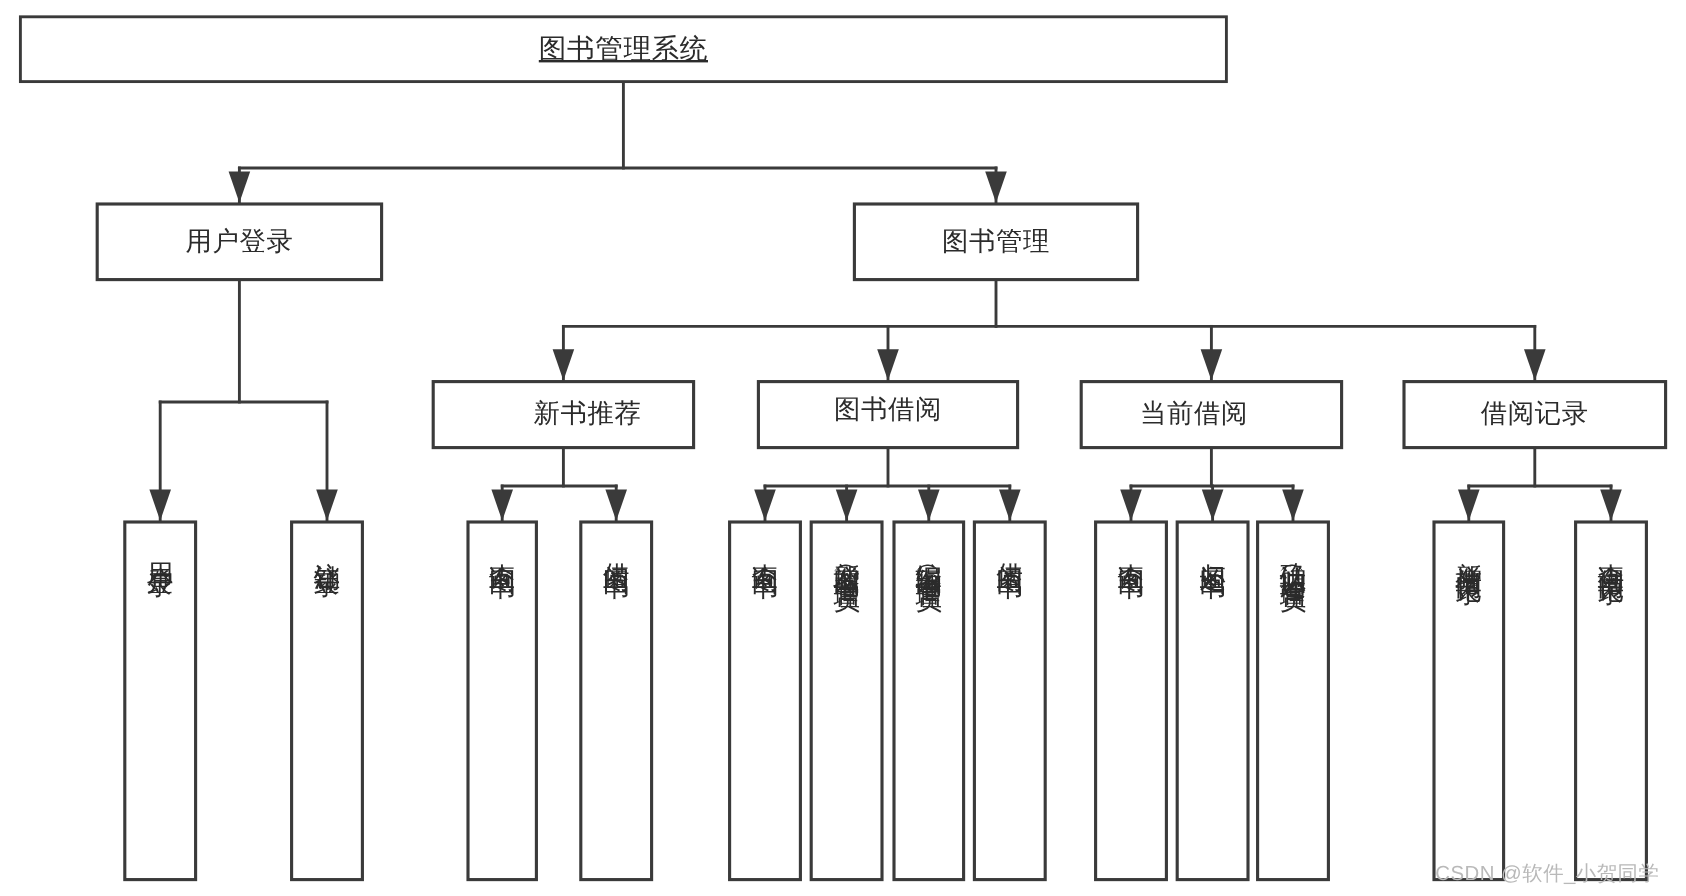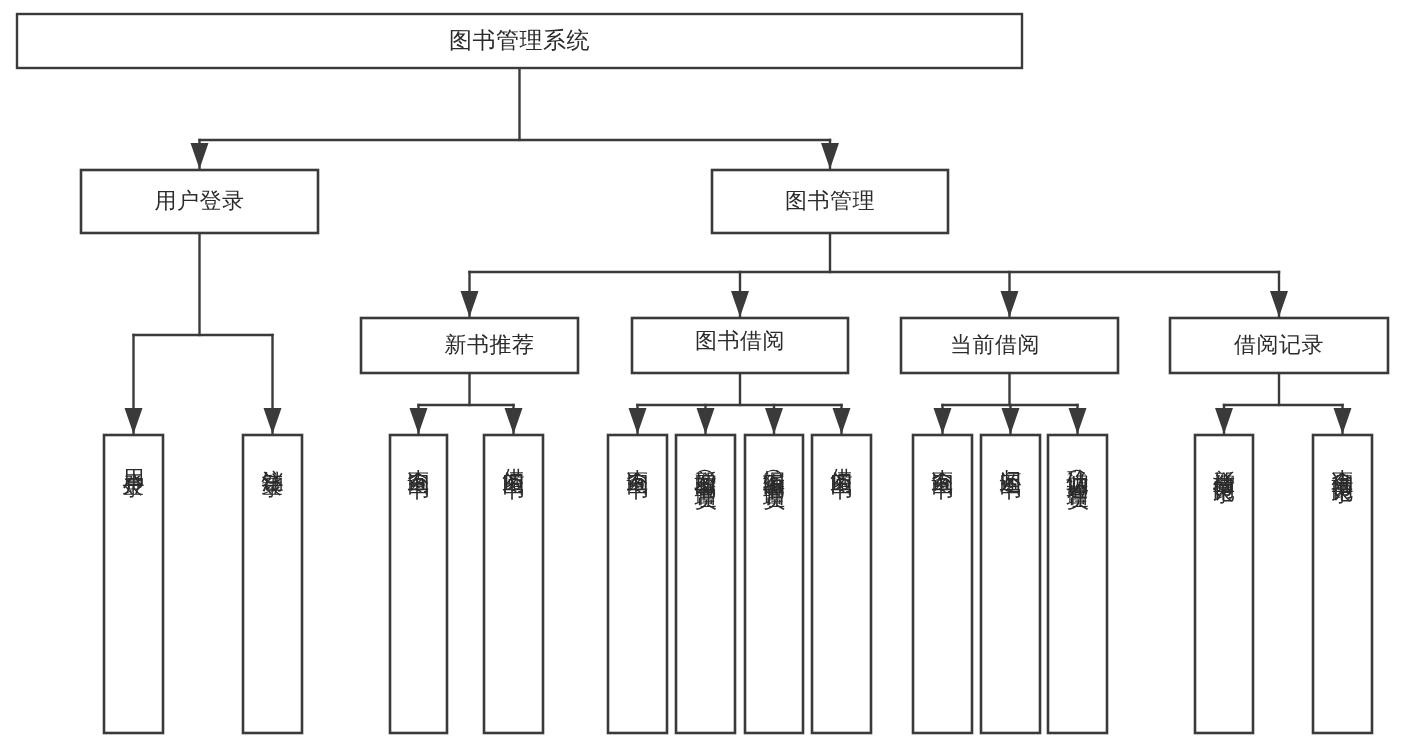--- a/index.html
+++ b/index.html
@@ -162,34 +162,35 @@
         <rect x="745" y="435" width="58" height="298" class="node-box"></rect>
         <rect x="812" y="435" width="59" height="298" class="node-box"></rect>
         <rect x="913" y="435" width="59" height="298" class="node-box"></rect>
         <rect x="981" y="435" width="59" height="298" class="node-box"></rect>
         <rect x="1048" y="435" width="59" height="298" class="node-box"></rect>
         <rect x="1195" y="435" width="58" height="298" class="node-box"></rect>
         <rect x="1313" y="435" width="59" height="298" class="node-box"></rect>
       </g>
   </svg>
   <div id="label-layer">
-      <div class="node-label horizontal root-label" style="left: 17px; top: 14px; width: 1005px; height: 54px;">图书管理系统</div>
+      <div class="node-label horizontal root-label" style="left: 17px; top: 14px; width: 1005px; height: 54px; text-decoration: underline;">图书管理系统</div>
       <div class="node-label horizontal" style="left: 81px; top: 170px; width: 237px; height: 63px;">用户登录</div>
       <div class="node-label horizontal" style="left: 712px; top: 170px; width: 236px; height: 63px;">图书管理</div>
       <div class="node-label horizontal" style="left: 361px; top: 318px; width: 217px; height: 55px; padding-left: 40px;">新书推荐</div>
       <div class="node-label horizontal" style="left: 632px; top: 314px; width: 216px; height: 55px;">图书借阅</div>
       <div class="node-label horizontal" style="left: 901px; top: 318px; width: 188px; height: 55px; text-align: right;">当前借阅</div>
       <div class="node-label horizontal" style="left: 1170px; top: 318px; width: 218px; height: 55px; text-align: right;">借阅记录</div>
       <div class="node-label vertical" style="left: 104px; top: 435px; width: 59px; height: 298px;">用户登录</div>
       <div class="node-label vertical" style="left: 243px; top: 435px; width: 59px; height: 298px;">注销登录</div>
       <div class="node-label vertical" style="left: 390px; top: 435px; width: 57px; height: 298px;">查询图书</div>
       <div class="node-label vertical" style="left: 484px; top: 435px; width: 59px; height: 298px;">借阅图书</div>
       <div class="node-label vertical" style="left: 608px; top: 435px; width: 59px; height: 298px;">查询图书</div>
       <div class="node-label vertical" style="left: 676px; top: 435px; width: 59px; height: 298px;">新增图书（管理员）</div>
       <div class="node-label vertical" style="left: 745px; top: 435px; width: 58px; height: 298px;">编辑图书（管理员）</div>
       <div class="node-label vertical" style="left: 812px; top: 435px; width: 59px; height: 298px;">借阅图书</div>
       <div class="node-label vertical" style="left: 913px; top: 435px; width: 59px; height: 298px;">查询图书</div>
       <div class="node-label vertical" style="left: 981px; top: 435px; width: 59px; height: 298px;">归还图书</div>
       <div class="node-label vertical" style="left: 1048px; top: 435px; width: 59px; height: 298px;">确认归还（管理员）</div>
       <div class="node-label vertical" style="left: 1195px; top: 435px; width: 58px; height: 298px;">新增借阅记录</div>
       <div class="node-label vertical" style="left: 1313px; top: 435px; width: 59px; height: 298px;">查询借阅记录</div>
     </div>
+  <div id="watermark" style="left: 1196px; top: 716px;">CSDN @软件_小贺同学</div>
 </div>
 
 </body></html>

